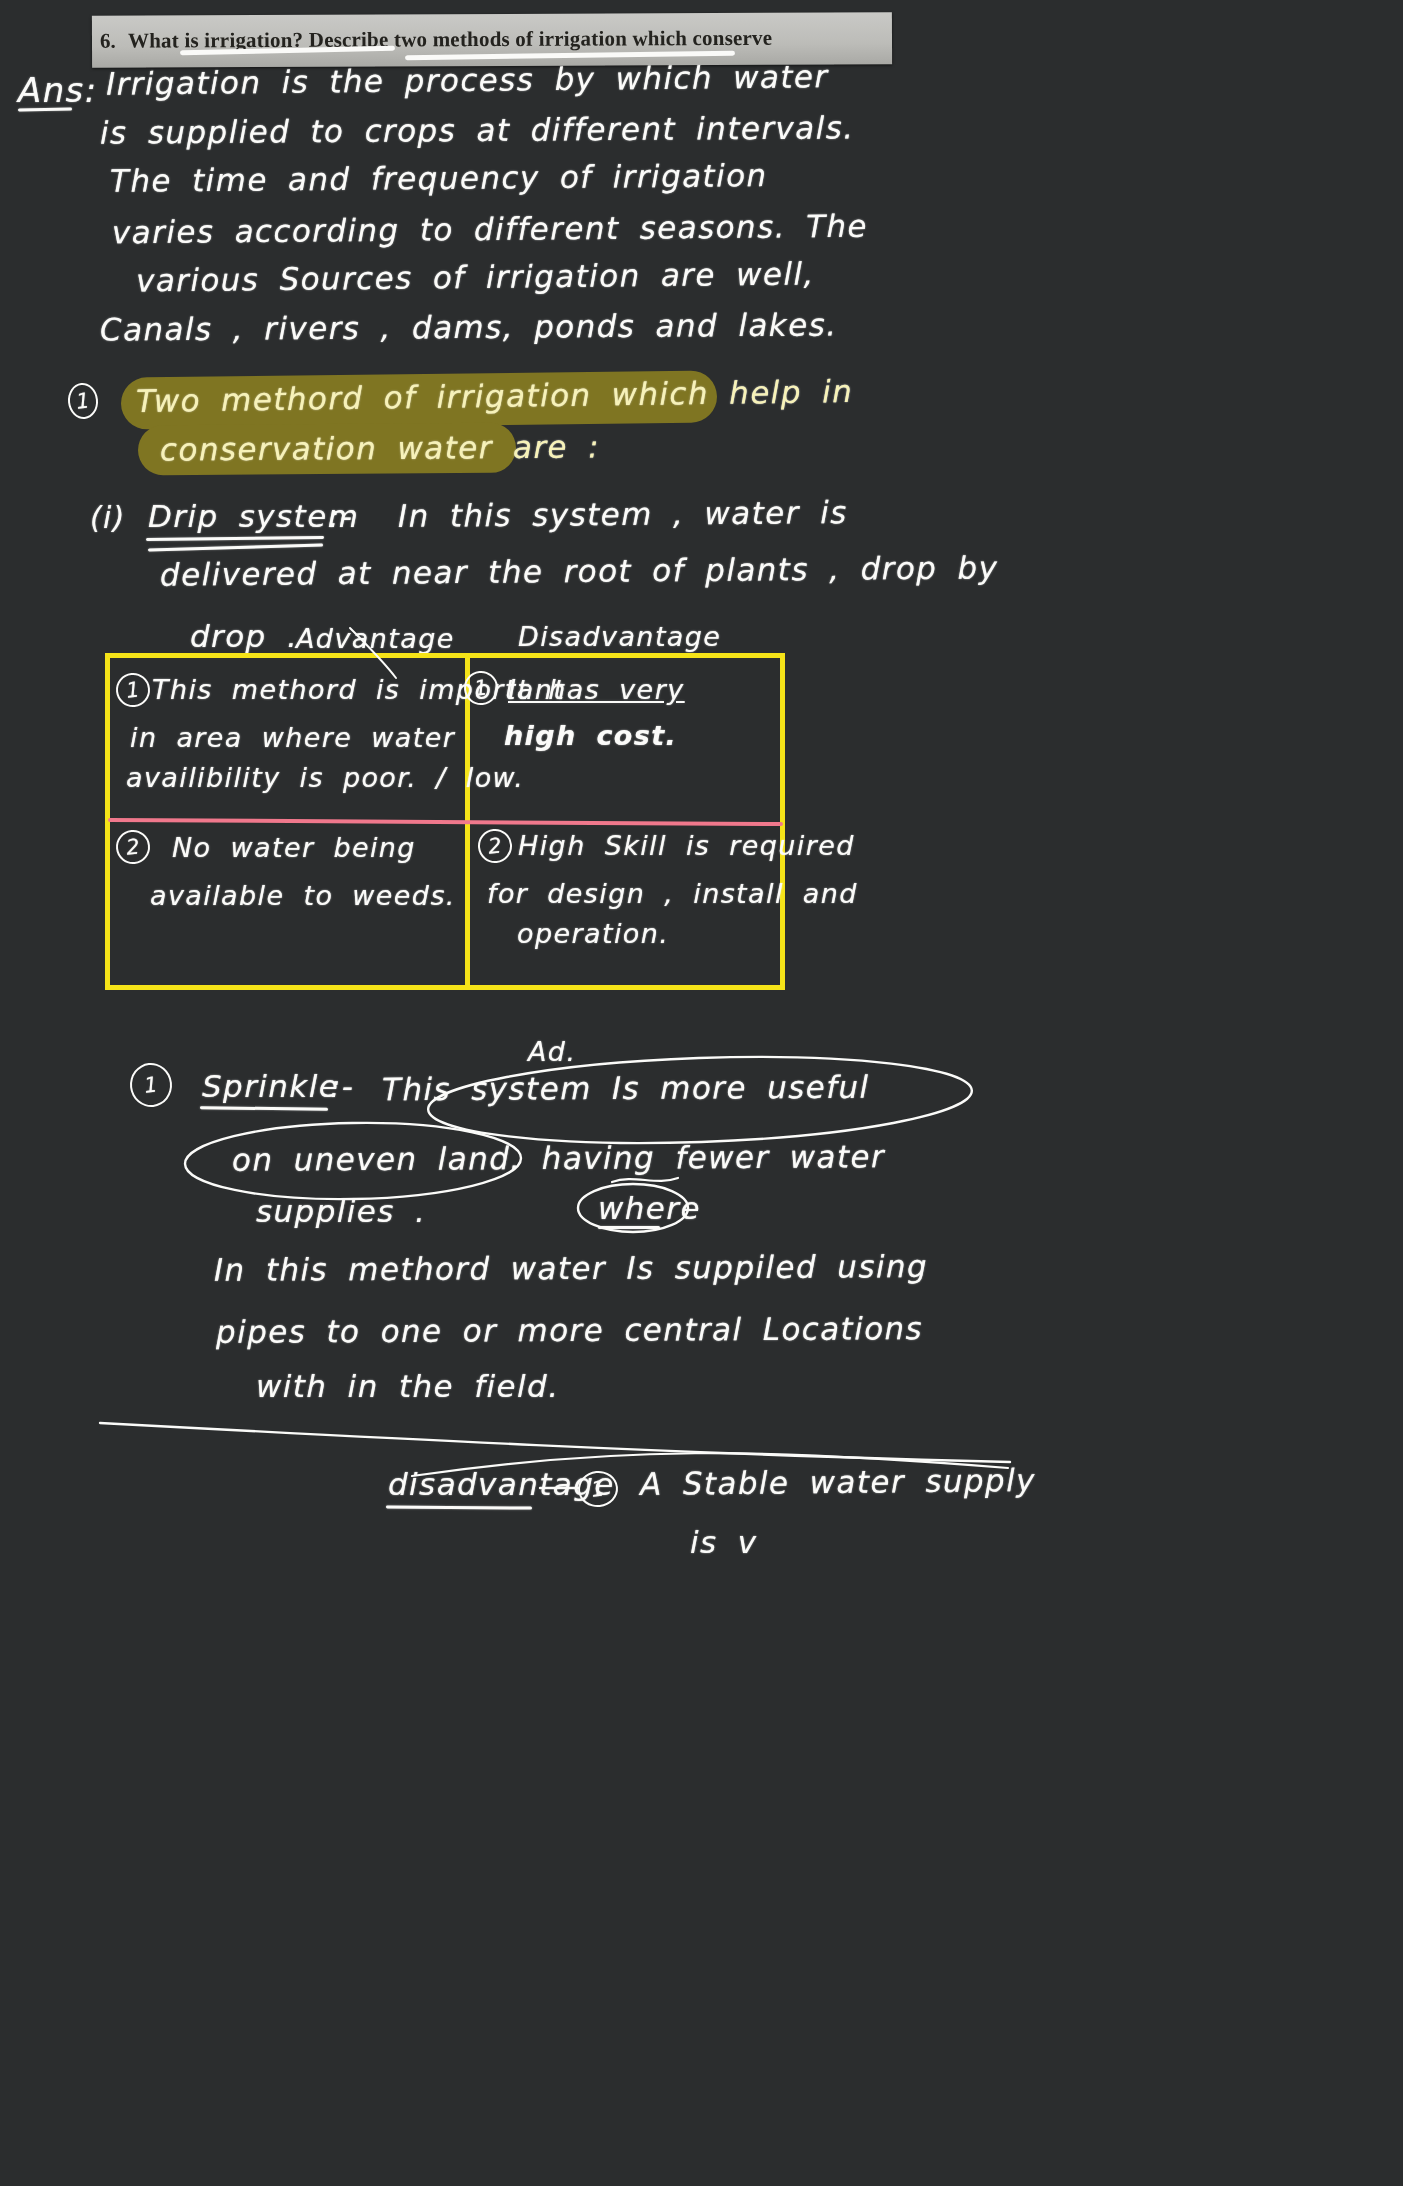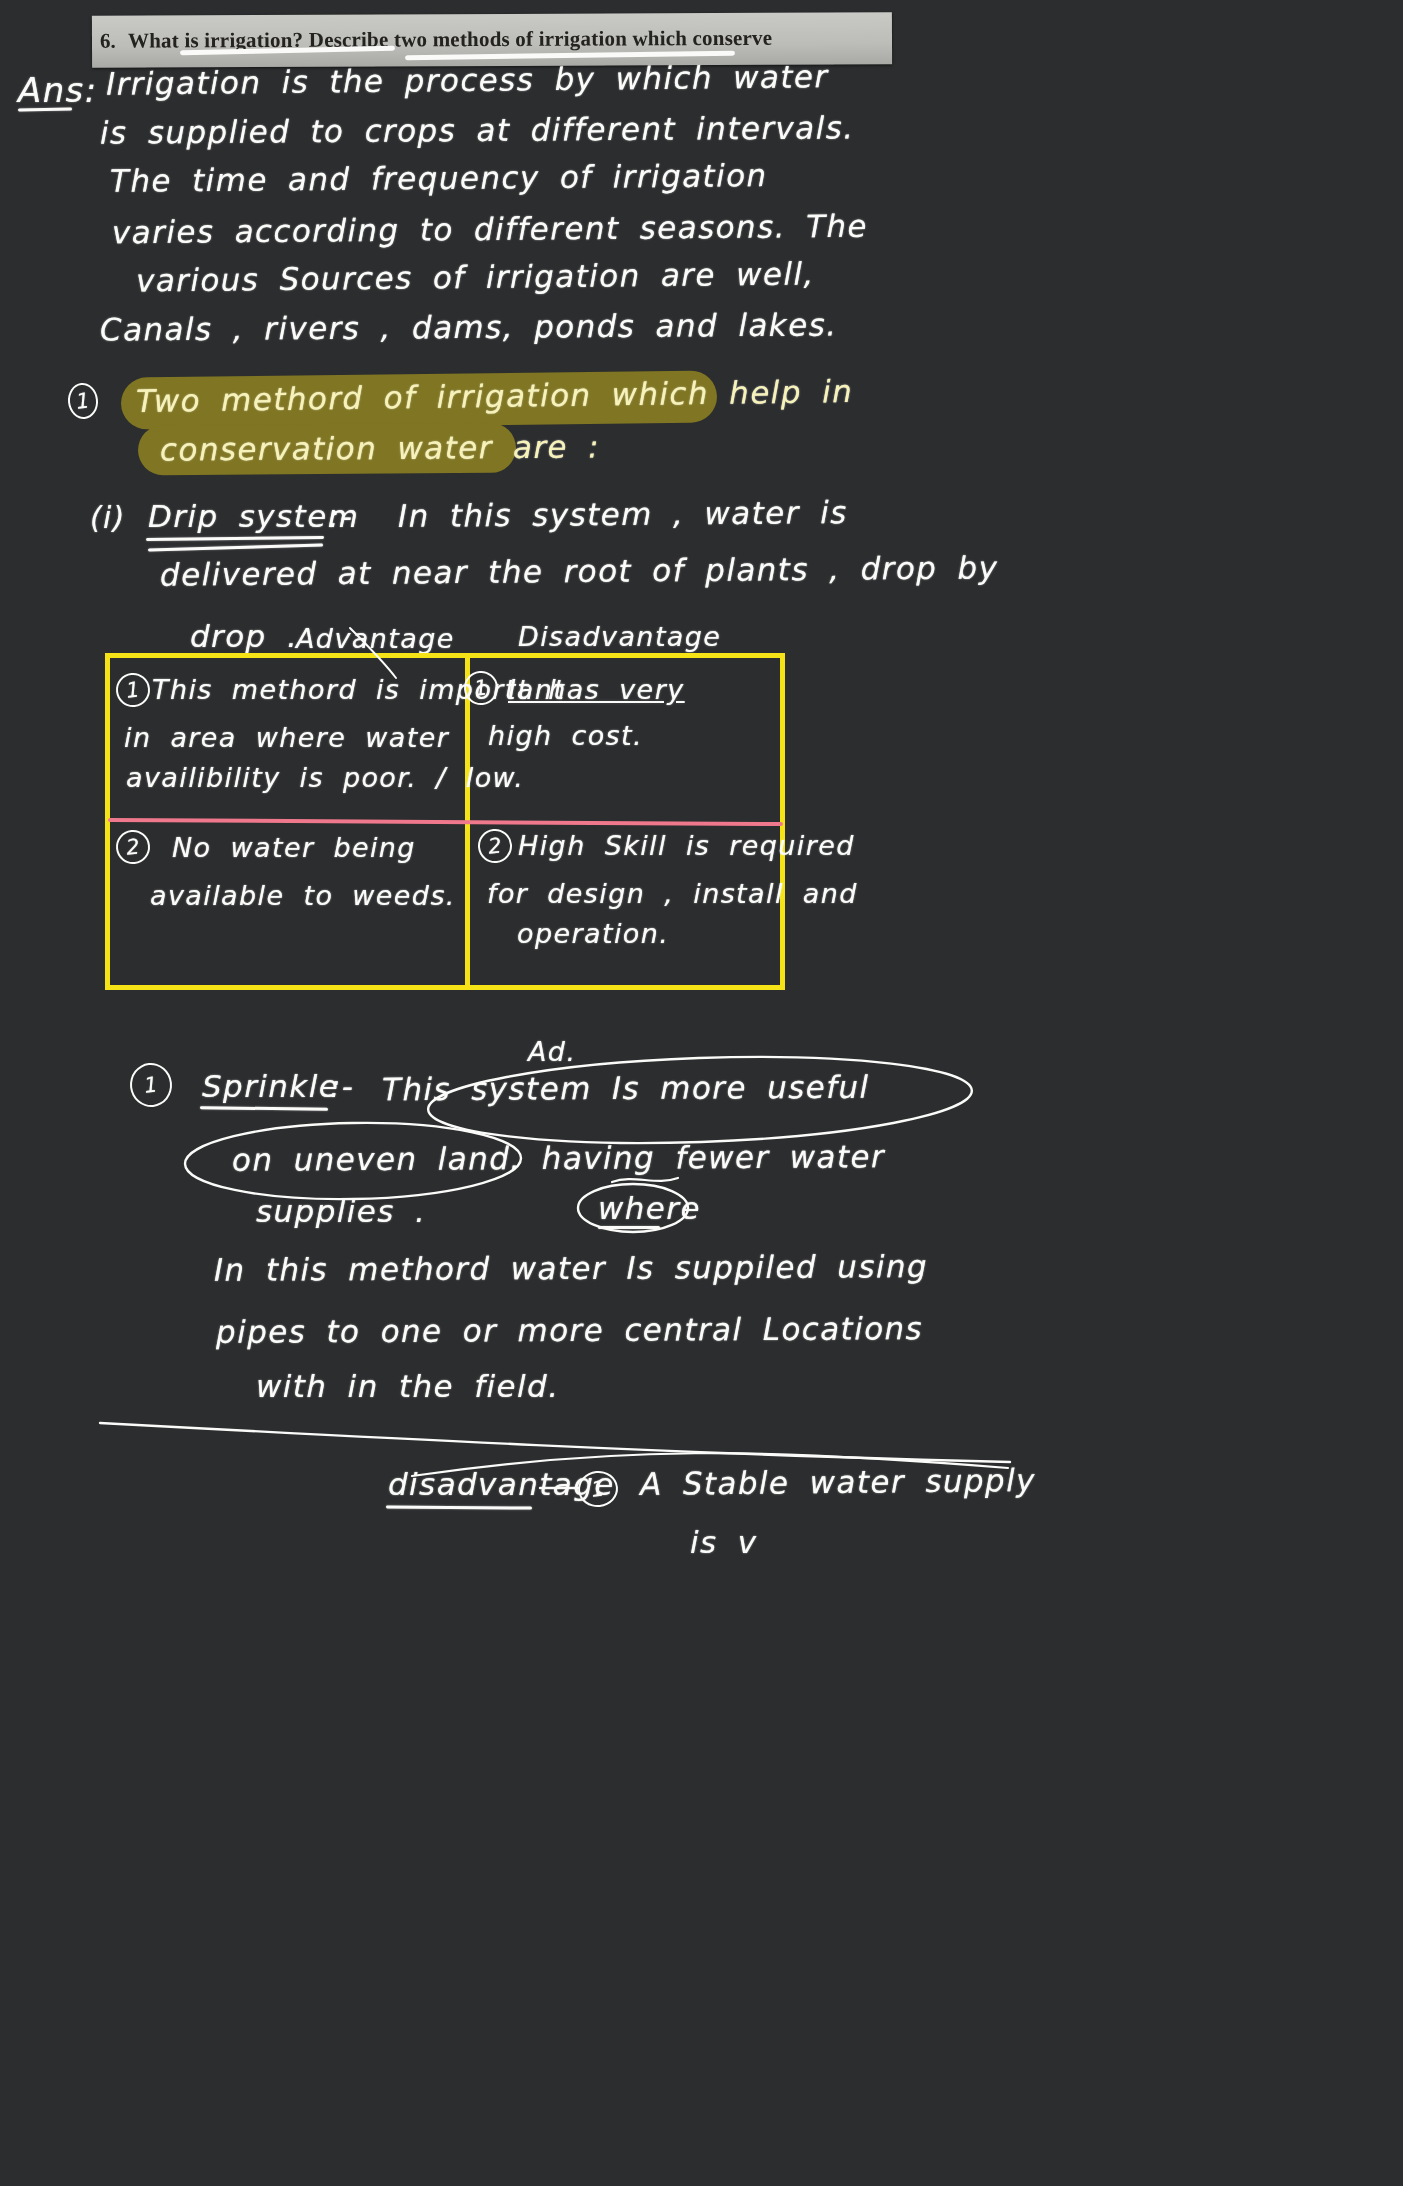--- a/index.html
+++ b/index.html
@@ -117,26 +117,26 @@
 
 <div class="hw sm" style="left:296px;top:623px;">Advantage</div>
 <div class="hw sm" style="left:518px;top:621px;">Disadvantage</div>
 
 <div id="table-box"></div>
 <div id="table-vline"></div>
 <div id="table-divider"></div>
 
 <div class="circnum" style="left:116px;top:673px;">1</div>
 <div class="hw sm" style="left:152px;top:674px;">This   methord   is important</div>
-<div class="hw sm" style="left:124px;top:722px;text-align:right;">in area   where  water</div>
+<div class="hw sm" style="left:130px;top:722px;text-align:right;">in area   where  water</div>
 <div class="hw sm" style="left:126px;top:762px;">availibility   is  poor. / low.</div>
 
 <div class="circnum" style="left:464px;top:671px;">1</div>
 <div class="hw sm" style="left:508px;top:674px;text-decoration:underline;">It   has   very</div>
-<div class="hw sm" style="left:488px;top:720px;">high   cost.</div>
+<div class="hw sm" style="left:504px;top:720px;font-weight:bold;">high   cost.</div>
 
 <div class="circnum" style="left:116px;top:830px;">2</div>
 <div class="hw sm" style="left:172px;top:832px;">No  water  being</div>
 <div class="hw sm" style="left:150px;top:880px;">available   to  weeds.</div>
 
 <div class="circnum" style="left:478px;top:829px;">2</div>
 <div class="hw sm" style="left:518px;top:830px;">High  Skill  is  required</div>
 <div class="hw sm" style="left:487px;top:878px;">for   design , install and</div>
 <div class="hw sm" style="left:517px;top:918px;">operation.</div>
 

